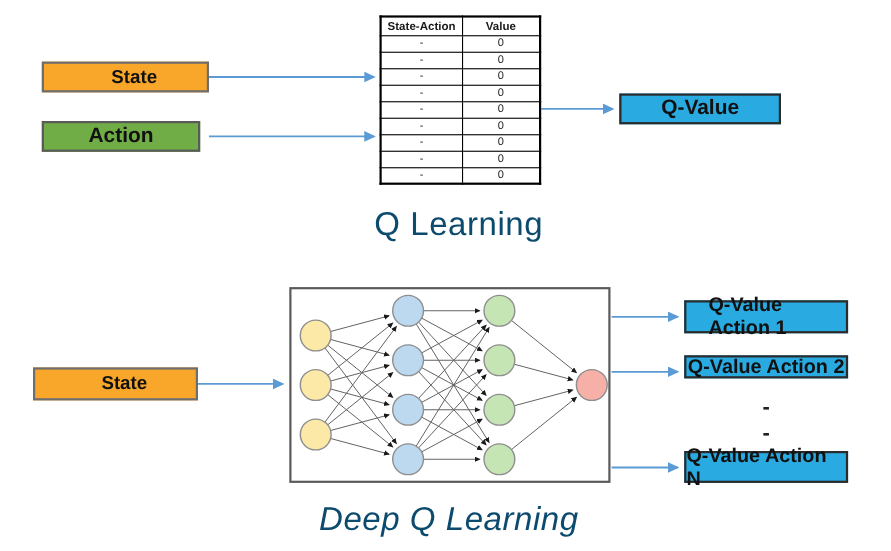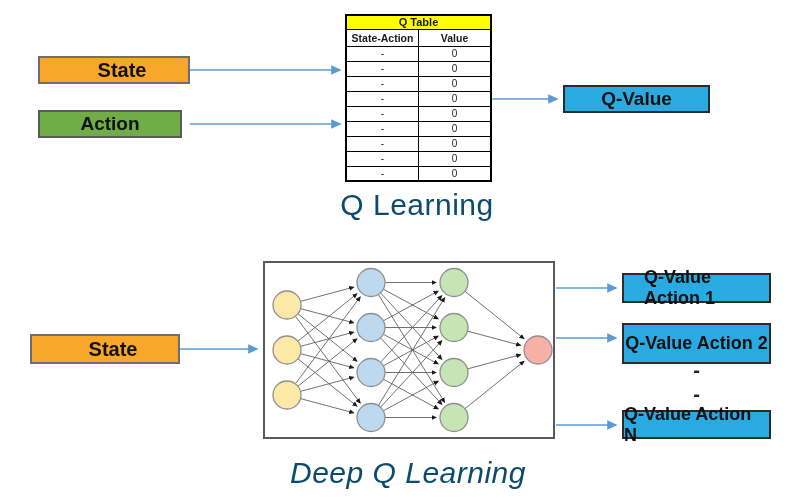--- a/index.html
+++ b/index.html
@@ -4,21 +4,21 @@
 <style>
   html,body{margin:0;padding:0;background:#fff;}
   #canvas{
     position:relative;width:810px;height:501px;background:#fff;overflow:hidden;
     font-family:"Liberation Sans", sans-serif;color:#1a1a1a;
   }
   .flowbox{
     position:absolute;display:flex;align-items:center;justify-content:center;
     font-weight:bold;color:#111;box-sizing:border-box;
   }
-  .state-box{background:var(--state-fill);border:2px solid #6e6e6e;font-size:20px;padding-left:16px;}
+  .state-box{background:var(--state-fill);border:2px solid #6e6e6e;font-size:17px;padding-left:16px;}
   .action-box{background:var(--action-fill);border:2px solid #5a5a5a;font-size:19px;}
   .qvalue-box{background:var(--qvalue-fill);border:2px solid #2b2b2b;font-size:19px;}
   .out-box{background:var(--qvalue-fill);border:2px solid #2b2b2b;font-size:18px;}
   .section-title{
     position:absolute;transform:translateX(-50%);font-size:30px;color:#0c4a6e;
     white-space:nowrap;letter-spacing:0.5px;
   }
   table.qtable{
     position:absolute;left:345px;top:14px;width:147px;border-collapse:collapse;
     table-layout:fixed;background:#fff;border:2px solid #000;
@@ -62,23 +62,20 @@
   <div class="flowbox state-box" style="left:38px;top:56px;width:152px;height:28px;">
     <span>State</span>
   </div>
 
   <div class="flowbox action-box" style="left:38px;top:110px;width:144px;height:28px;align-items:center;">
     <span>Action</span>
   </div>
 
   <table class="qtable">
     <thead>
-      <tr>
-        <th class="qtable-title" colspan="2">Q Table</th>
-      </tr>
       <tr>
         <th class="qtable-colhead" style="width:74px;">State-Action</th>
         <th class="qtable-colhead">Value</th>
       </tr>
     </thead>
     <tbody>
         <tr>
           <td>-</td>
           <td>0</td>
         </tr>
@@ -178,21 +175,21 @@
         <circle cx="189" cy="109.5" r="14" fill="#C5E5B4" stroke="#8f8f8f" stroke-width="1.3"></circle>
         <circle cx="189" cy="154.5" r="14" fill="#C5E5B4" stroke="#8f8f8f" stroke-width="1.3"></circle>
         <circle cx="273" cy="87" r="14" fill="#F6B0A8" stroke="#8f8f8f" stroke-width="1.3"></circle>
       </svg>
   </div>
 
   <div class="flowbox out-box" style="left:622px;top:273px;width:149px;height:30px;padding-left:20px;">
     <span>Q-Value Action 1</span>
   </div>
 
-  <div class="flowbox out-box" style="left:622px;top:323px;width:149px;height:41px;">
+  <div class="flowbox out-box" style="left:622px;top:323px;width:149px;height:21px;">
     <span>Q-Value Action 2</span>
   </div>
 
   <div class="dash-col" style="top:360px;">-</div>
   <div class="dash-col" style="top:384px;">-</div>
 
   <div class="flowbox out-box" style="left:622px;top:410px;width:149px;height:29px;">
     <span>Q-Value Action N</span>
   </div>
 

